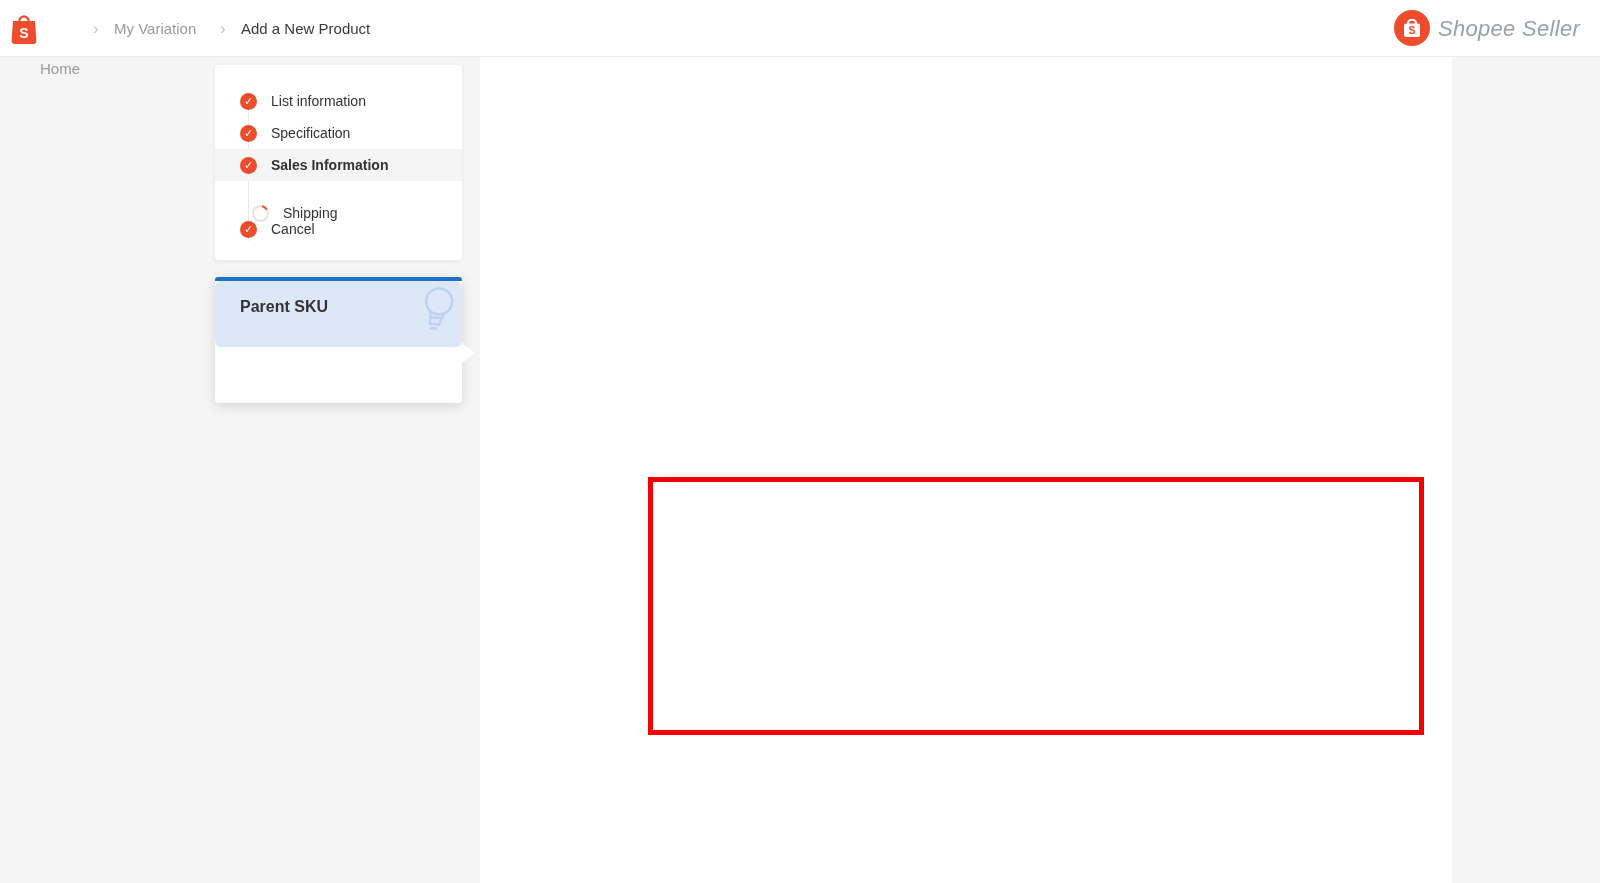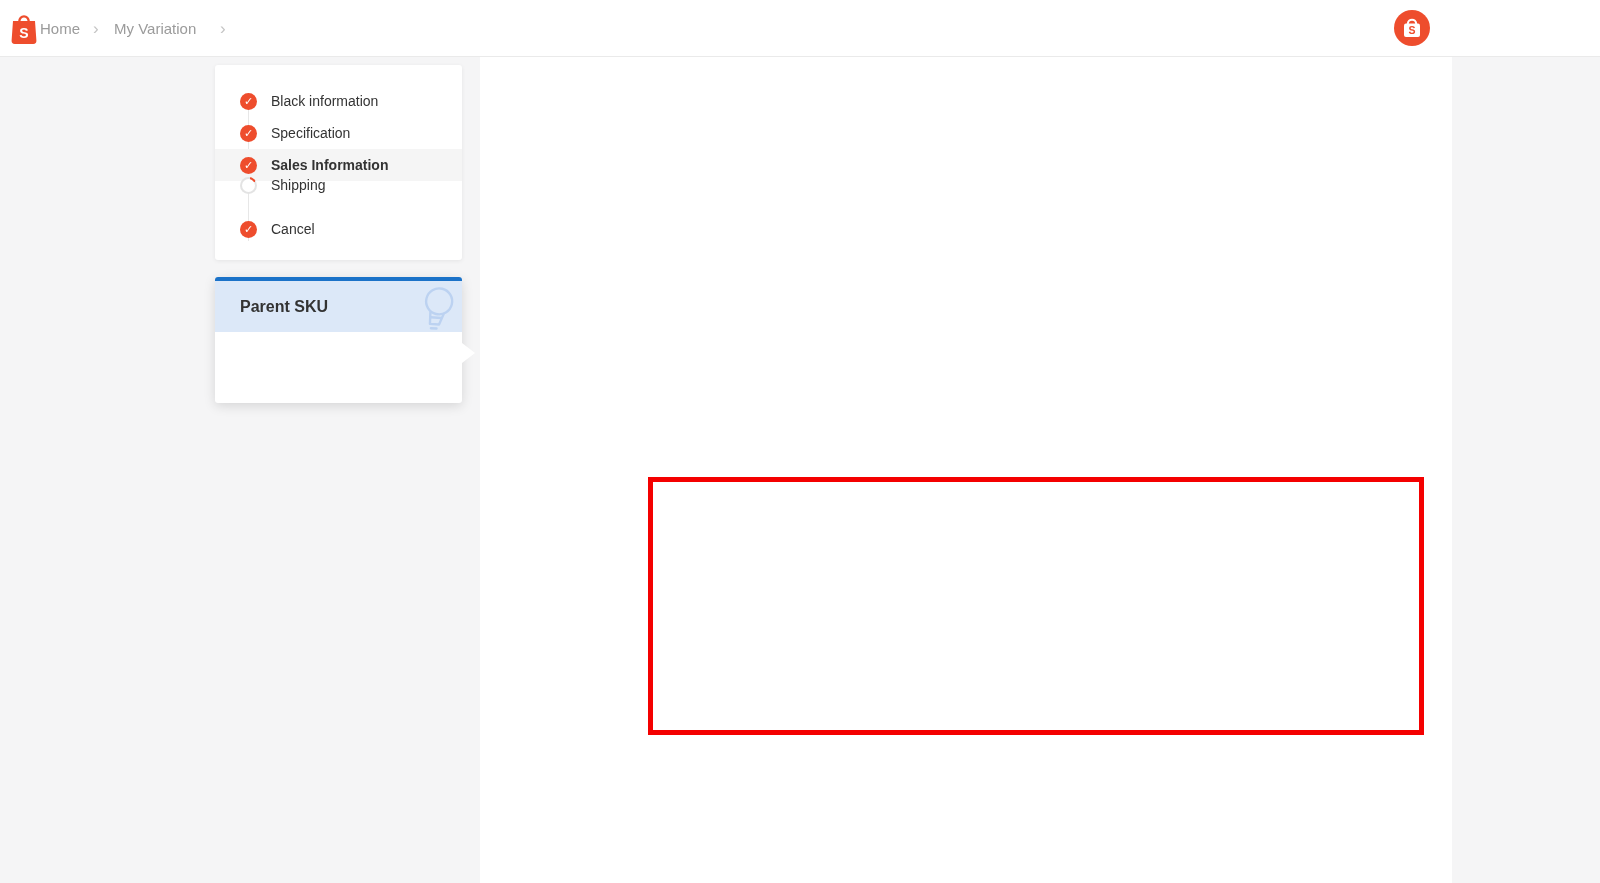--- a/index.html
+++ b/index.html
@@ -20,21 +20,21 @@
   .step-row { position:absolute; left:0; width:247px; height:32px; display:flex; align-items:center; }
   .step-row.active { background:#f5f5f5; }
   .step-icon { position:relative; z-index:2; width:17px; height:17px; border-radius:50%; background:#ee4d2d; color:#fff; font-size:11px; line-height:17px; text-align:center; margin-left:25px; flex:0 0 17px; }
   .step-icon.progress { background:conic-gradient(#e3e3e3 0 3%, #ee4d2d 3% 16%, #e3e3e3 16% 100%); position:relative; color:transparent; }
   .step-icon.progress::after { content:""; position:absolute; left:2px; top:2px; width:13px; height:13px; border-radius:50%; background:#fff; }
   .step-label { margin-left:14px; font-size:14px; color:#333; }
   .step-row.active .step-label { font-weight:700; }
 
   .tip-card { left:215px; top:277px; width:247px; height:126px; background:#fff; border-radius:3px; box-shadow:0 3px 12px rgba(0,0,0,.13); z-index:5; }
   .tip-topbar { position:absolute; left:0; top:0; width:247px; height:4px; background:#1b72c8; border-radius:3px 3px 0 0; }
-  .tip-head { position:absolute; left:0; top:4px; width:247px; height:51px; background:#dce8f8; overflow:hidden; }
+  .tip-head { position:absolute; left:0; top:4px; width:247px; height:66px; background:#dce8f8; overflow:hidden;border-radius:6px; }
   .tip-title { position:absolute; left:25px; top:17px; font-size:16px; font-weight:700; color:#333; }
   .tip-bulb { position:absolute; right:4px; top:3px; transform:rotate(14deg); }
   .tip-body { position:absolute; left:25px; top:70px; width:200px; font-size:13px; color:#757575; line-height:19px; }
   .tip-arrow { position:absolute; left:247px; top:66px; width:0; height:0; border-top:10px solid transparent; border-bottom:10px solid transparent; border-left:13px solid #fff; }
 
   
   .main-card { left:480px; top:57px; width:972px; height:826px; background:#fff; z-index:1; }
   .page-title { left:500px; top:72px; font-size:17px; font-weight:700; color:#333; }
   .row-label { font-size:14px; color:#555; text-align:right; }
 
@@ -104,53 +104,55 @@
 <body>
 
 <div class="abs topbar">
   <div class="abs" style="left:10px; top:12px;">
     <svg width="28" height="33" viewBox="0 0 28 33">
       <path d="M9.2 10 C9.2 2.5 18.8 2.5 18.8 10" fill="none" stroke="#ee4d2d" stroke-width="2.4"></path>
       <path d="M3 9 h22 l1.4 19.6 a3.2 3.2 0 0 1 -3.2 3.4 h-18.4 a3.2 3.2 0 0 1 -3.2 -3.4 z" fill="#ee4d2d"></path>
       <text x="14" y="25.5" text-anchor="middle" font-family="Liberation Sans, sans-serif" font-size="14" font-weight="bold" fill="#fff">S</text>
     </svg>
   </div>
-  <span class="abs crumb" style="left:40px;">Home</span>
+  <span class="abs crumb" style="left:40px;margin-top:40px;">Home</span>
   <span class="abs crumb-sep" style="left:93px;">›</span>
   <span class="abs crumb" style="left:114px;">My Variation</span>
   <span class="abs crumb-sep" style="left:220px;">›</span>
+  <span class="abs crumb current" style="left:241px;">Add a New Product</span>
 
   <div class="abs" style="left:1394px; top:10px;">
     <svg width="36" height="36" viewBox="0 0 36 36">
       <circle cx="18" cy="18" r="18" fill="#ee4d2d"></circle>
       <path d="M13.8 14 C13.8 8.2 22.2 8.2 22.2 14" fill="none" stroke="#fff" stroke-width="2"></path>
       <rect x="10" y="13.4" width="16" height="13.6" rx="2" fill="#fff"></rect>
       <text x="18" y="24" text-anchor="middle" font-family="Liberation Sans, sans-serif" font-size="10.5" font-weight="bold" fill="#ee4d2d">S</text>
     </svg>
   </div>
+  <span class="abs brand-text" style="left:1438px;">Shopee Seller</span>
 </div>
 
 <div class="abs main-card"></div>
 
 <div class="abs side-card">
   <div class="step-line"></div>
 
   <div class="step-row" style="top:20px;">
     <span class="step-icon">✓</span>
-    <span class="step-label">Black information</span>
+    <span class="step-label">List information</span>
   </div>
   <div class="step-row" style="top:52px;">
     <span class="step-icon">✓</span>
     <span class="step-label">Specification</span>
   </div>
   <div class="step-row active" style="top:84px;">
     <span class="step-icon">✓</span>
     <span class="step-label">Sales Information</span>
   </div>
-  <div class="step-row" style="top:104px;">
+  <div class="step-row" style="top:132px;margin-left:12px;">
     <span class="step-icon progress"></span>
     <span class="step-label">Shipping</span>
   </div>
   <div class="step-row" style="top:148px;">
     <span class="step-icon">✓</span>
     <span class="step-label">Cancel</span>
   </div>
 </div>
 
 <div class="abs tip-card">

